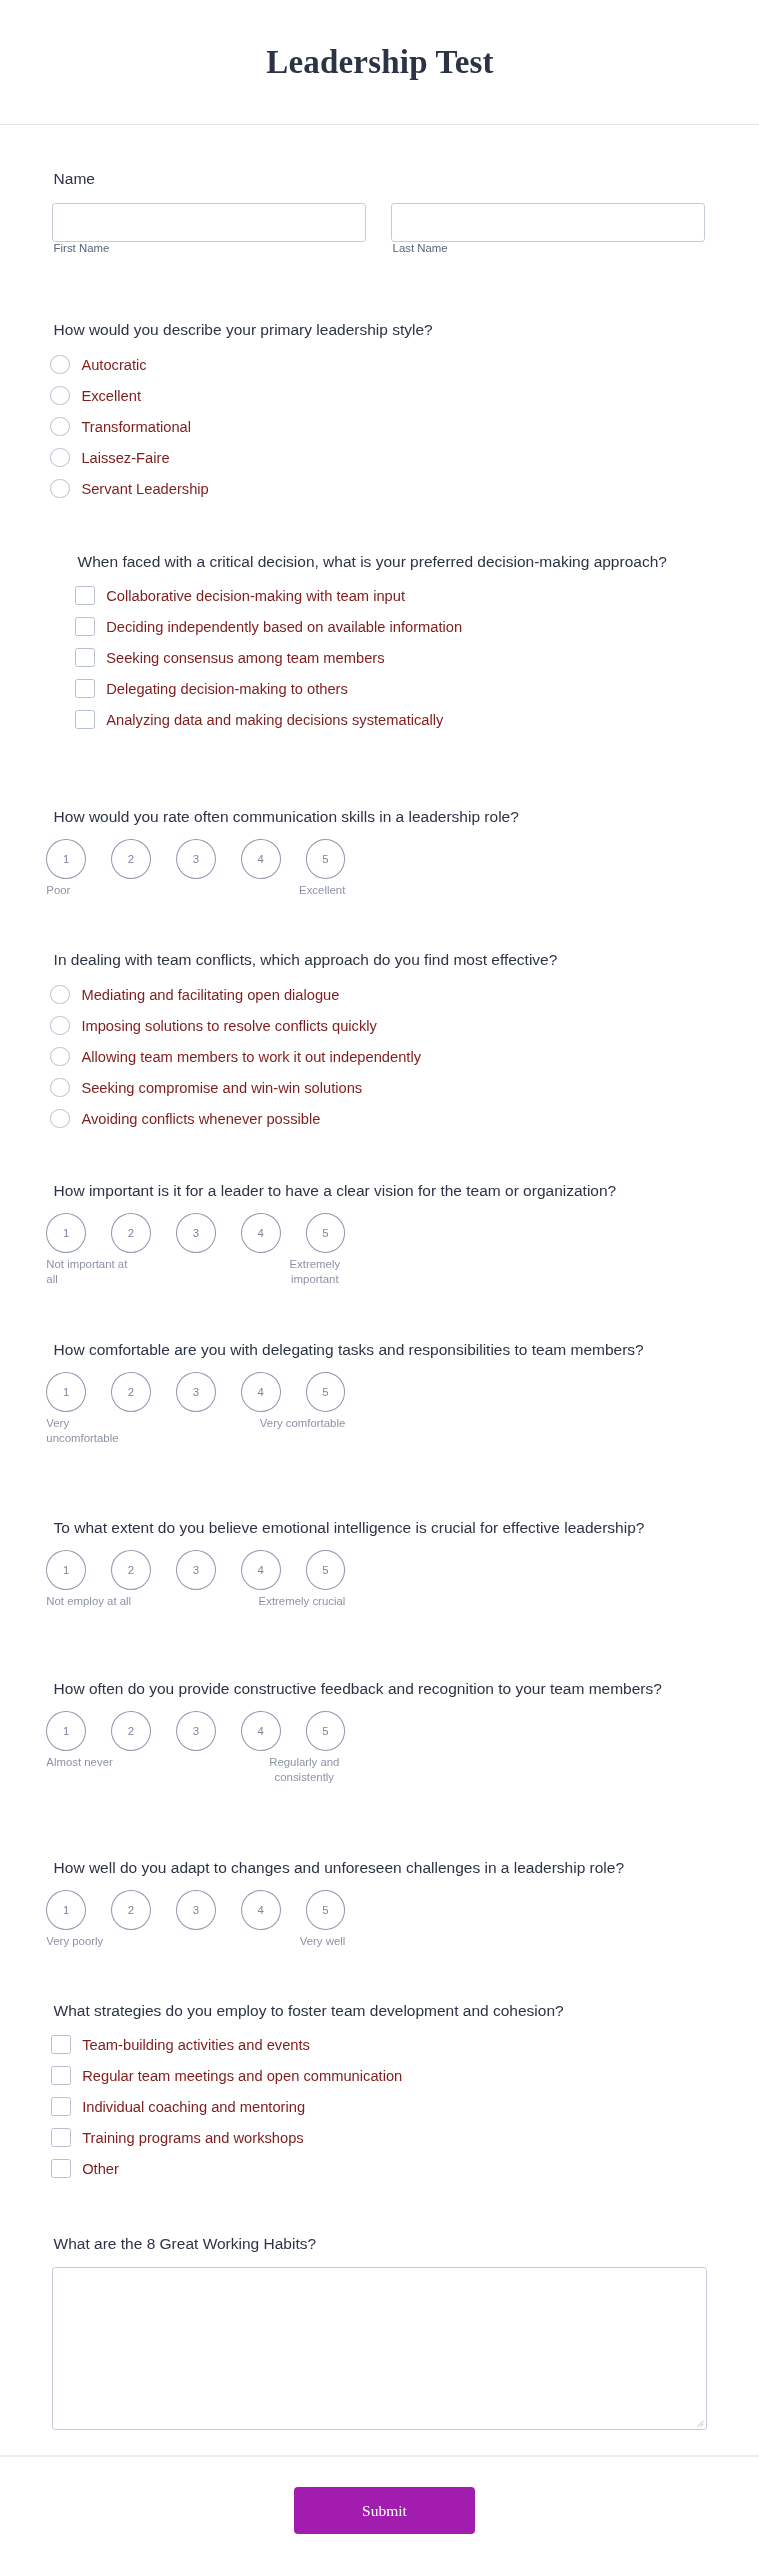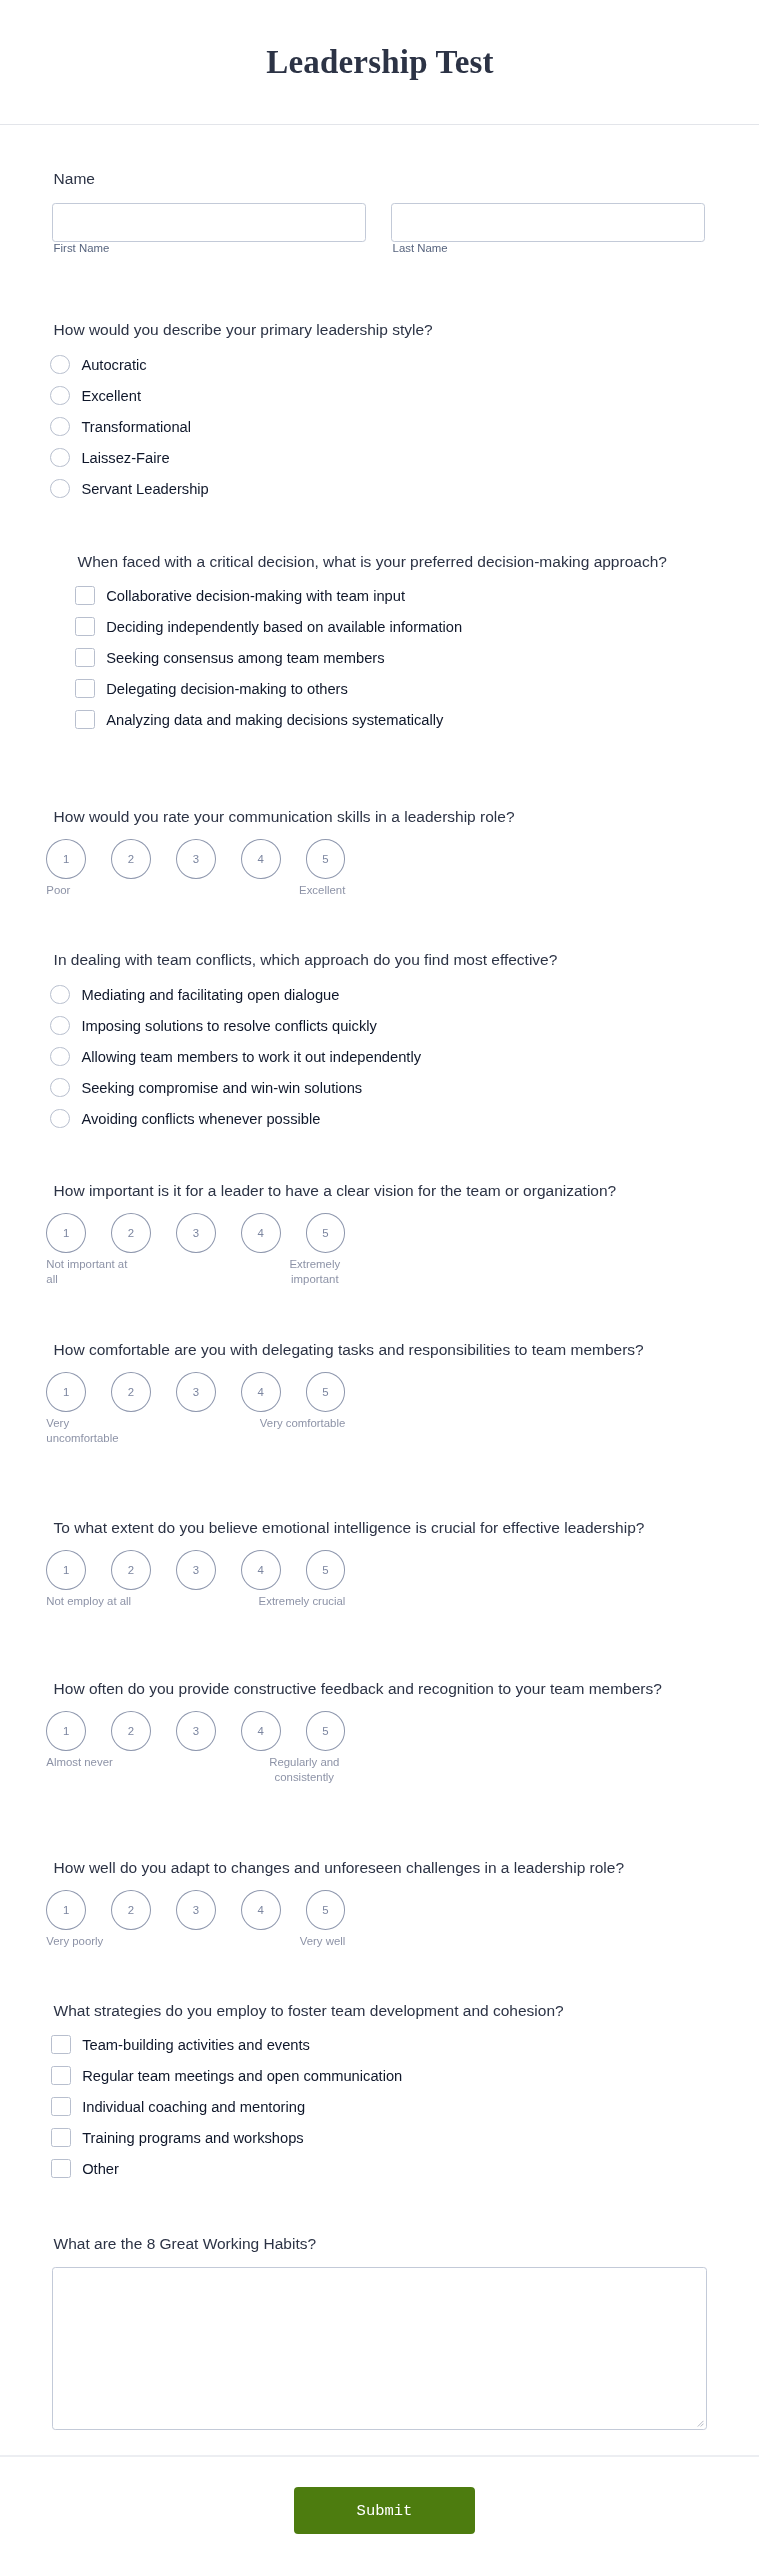--- a/index.html
+++ b/index.html
@@ -11,32 +11,32 @@
   .q-label { font-size: 15.5px; line-height: 21px; color: #2c3345; padding-left: 1.6px; }
   .name-row { display: flex; gap: 25px; margin-top: 14px; }
   .name-col { width: 314px; }
   .text-input { width: 314px; height: 39px; border: 0.8px solid #c3cad8; border-radius: 3.3px; background: #fff; display: block; }
   .sublabel { font-size: 11.4px; line-height: 13px; color: #57647e; padding-left: 1.6px; }
   .options { margin-top: 9px; }
   .options.cb { margin-top: 8.2px; }
   .opt { display: flex; align-items: center; height: 31px; }
   .radio { width: 19.6px; height: 19.6px; border: 0.8px solid #b8bfce; border-radius: 50%; margin-left: -1.6px; flex: none; background: #fff; }
   .checkbox { width: 19.6px; height: 19.6px; border: 0.8px solid #b8bfce; border-radius: 2.5px; margin-left: -0.8px; flex: none; background: #fff; }
-  .opt-text { margin-left: 11.4px; font-size: 14.7px; color: #0f172a; line-height: 18px; }
+  .opt-text { margin-left: 11.4px; font-size: 14.7px; color: #7f1d1d; line-height: 18px; }
   .scale { margin-top: 12.3px; margin-left: -5.7px; width: 299px; }
   .circles { display: flex; gap: 25px; }
   .circle { width: 40px; height: 40px; border: 0.8px solid #8f98ae; border-radius: 50%; display: flex; align-items: center; justify-content: center; font-size: 11.4px; color: #7c86a0; background: #fff; }
   .scale-labels { display: flex; justify-content: space-between; margin-top: 4.1px; width: 299px; }
   .scale-labels span { font-size: 11.4px; line-height: 14.7px; color: #8d93a7; max-width: 105px; }
   .scale-labels .lo { text-align: left; }
   .scale-labels .hi { text-align: center; }
   .textarea { display: block; width: 655px; height: 163px; margin-top: 13px; border: 0.8px solid #c3cad8; border-radius: 3.3px; background: #fff; position: relative; }
   .grip { position: absolute; right: 2.5px; bottom: 2.5px; width: 6.5px; height: 6.5px; }
   .footer-line { position: absolute; left: 0; top: 2455px; width: 760px; height: 1.6px; background: #eceef2; }
-  .submit { position: absolute; left: 294px; top: 2487px; width: 181px; height: 47px; background: #4d7c0f; border-radius: 4.1px; border: none; color: #ffffff; font-size: 15.5px; display: flex; align-items: center; justify-content: center; font-family: Liberation Mono, monospace; }
+  .submit { position: absolute; left: 294px; top: 2487px; width: 181px; height: 47px; background: #a21caf; border-radius: 4.1px; border: none; color: #ffffff; font-size: 15.5px; display: flex; align-items: center; justify-content: center; font-family: Liberation Serif, serif; }
 </style>
 </head>
 <body>
 
 <div class="header">
   <h1 class="title">Leadership Test</h1>
 </div>
 
 <div class="q" style="top:168px;">
   <div class="q-label">Name</div>
@@ -98,21 +98,21 @@
         <span class="opt-text">Delegating decision-making to others</span>
       </div>
     <div class="opt">
         <span class="checkbox"></span>
         <span class="opt-text">Analyzing data and making decisions systematically</span>
       </div>
   </div>
 </div>
 
 <div class="q" style="top:806px;">
-  <div class="q-label">How would you rate your communication skills in a leadership role?</div>
+  <div class="q-label">How would you rate often communication skills in a leadership role?</div>
   <div class="scale">
     <div class="circles">
       <span class="circle">1</span>
       <span class="circle">2</span>
       <span class="circle">3</span>
       <span class="circle">4</span>
       <span class="circle">5</span>
     </div>
     <div class="scale-labels">
       <span class="lo">Poor</span>

